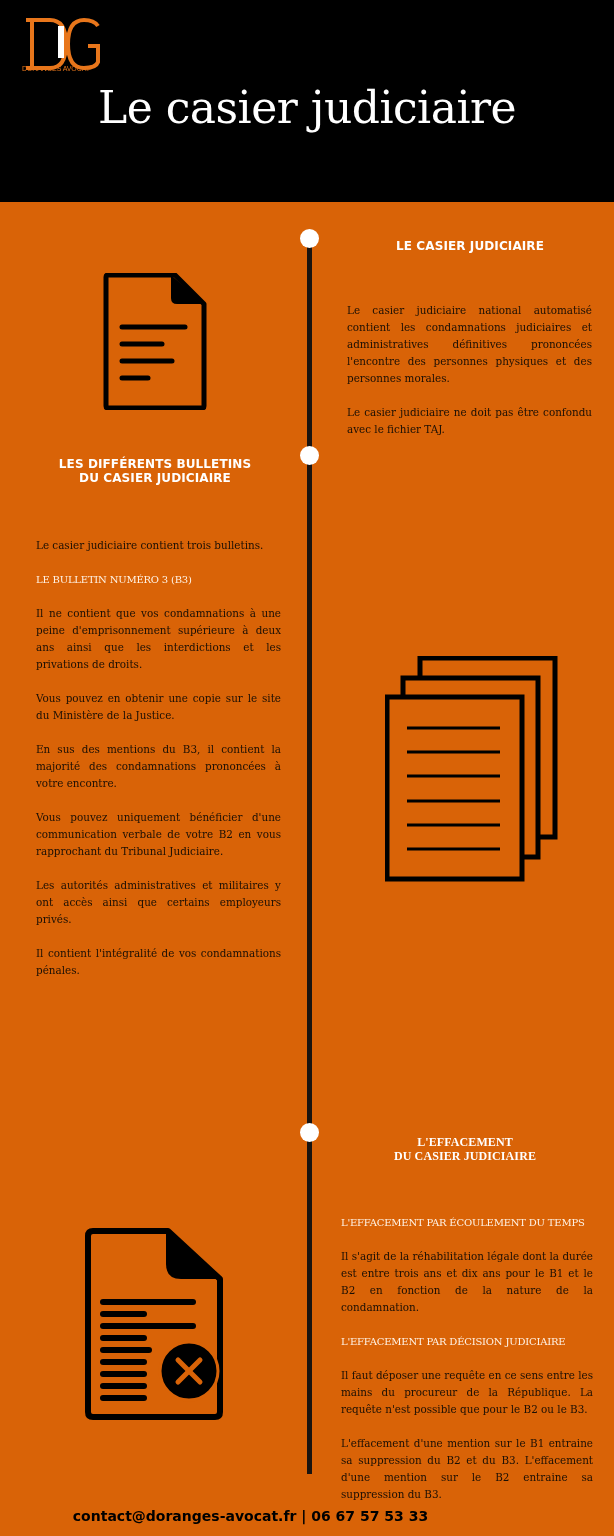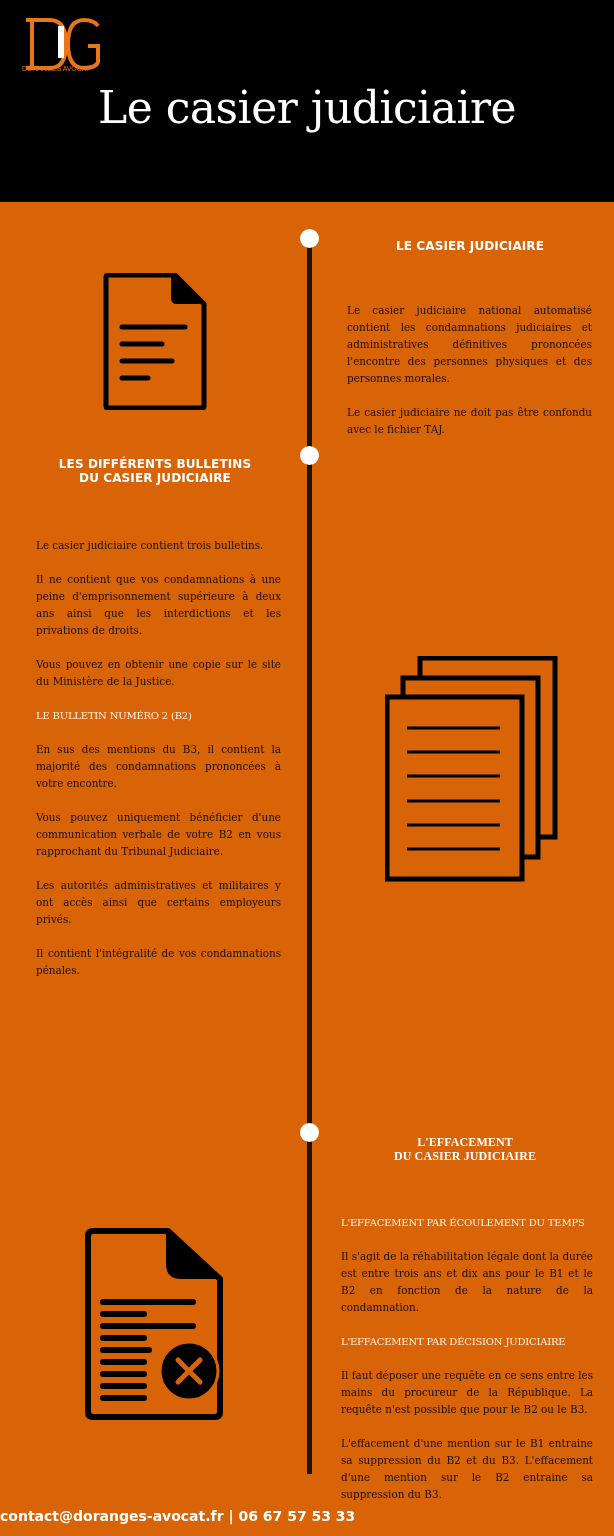--- a/index.html
+++ b/index.html
@@ -15,21 +15,21 @@
     .dot { position: absolute; width: 19px; height: 19px; border-radius: 50%; background: #fff; }
 
     .sec-title { position: absolute; font-family: "DejaVu Sans", sans-serif; font-weight: bold; color: #fff; font-size: 12px; text-align: center; line-height: 14px; letter-spacing: 0.1px; }
 
     .body-text { position: absolute; font-family: "DejaVu Serif", serif; font-size: 10.4px; line-height: 17px; color: #1a0f05; text-align: justify; }
     .body-text p { margin-bottom: 17px; }
     .sub-head { font-family: "DejaVu Serif", serif; font-size: 10px; color: #fff3e6; text-align: left; margin-bottom: 17px; letter-spacing: -0.2px; }
 
     .icon { position: absolute; }
 
-    .footer { position: absolute; left: 0; top: 1508px; width: 501px; font-family: "DejaVu Sans", sans-serif; font-weight: bold; font-size: 14px; color: #ffffff; }
+    .footer { position: absolute; left: 0; top: 1508px; width: 501px; text-align: center; font-family: "DejaVu Sans", sans-serif; font-weight: bold; font-size: 14px; color: #000000; }
   </style>
 </head>
 <body>
 
 <div class="header">
   <svg class="logo" viewBox="0 0 86 64">
 
     <path d="M6 8 L30 8 Q46 8 46 32 Q46 56 30 56 L6 56" fill="none" stroke="#e8761b" stroke-width="4"></path>
     <line x1="12" y1="8" x2="12" y2="56" stroke="#e8761b" stroke-width="4"></line>
 
@@ -62,23 +62,23 @@
   <p>Le casier judiciaire ne doit pas être confondu avec le fichier TAJ.</p>
 </div>
 
 <div class="sec-title" style="left:20px; top:457px; width:270px;">
   <div>LES DIFFÉRENTS BULLETINS</div>
   <div>DU CASIER JUDICIAIRE</div>
 </div>
 
 <div class="body-text" style="left:36px; top:537px; width:245px;">
   <p>Le casier judiciaire contient trois bulletins.</p>
+  <div class="sub-head">LE BULLETIN NUMÉRO 3 (B3)</div>
   <p>Il ne contient que vos condamnations à une peine d'emprisonnement supérieure à deux ans ainsi que les interdictions et les privations de droits.</p>
   <p>Vous pouvez en obtenir une copie sur le site du Ministère de la Justice.</p>
-  <div class="sub-head">LE BULLETIN NUMÉRO 2 (B2)</div>
   <p>En sus des mentions du B3, il contient la majorité des condamnations prononcées à votre encontre.</p>
   <p>Vous pouvez uniquement bénéficier d'une communication verbale de votre B2 en vous rapprochant du Tribunal Judiciaire.</p>
   <p>Les autorités administratives et militaires y ont accès ainsi que certains employeurs privés.</p>
   <p>Il contient l'intégralité de vos condamnations pénales.</p>
 </div>
 
 <svg class="icon" style="left:385px; top:656px;" width="174" height="226" viewBox="0 0 174 226">
   <rect x="35" y="2" width="135" height="179" fill="none" stroke="#000" stroke-width="5"></rect>
   <rect x="18" y="22" width="135" height="179" fill="#d96307" stroke="#000" stroke-width="5"></rect>
   <rect x="2" y="41" width="135" height="182" fill="#d96307" stroke="#000" stroke-width="5"></rect>

